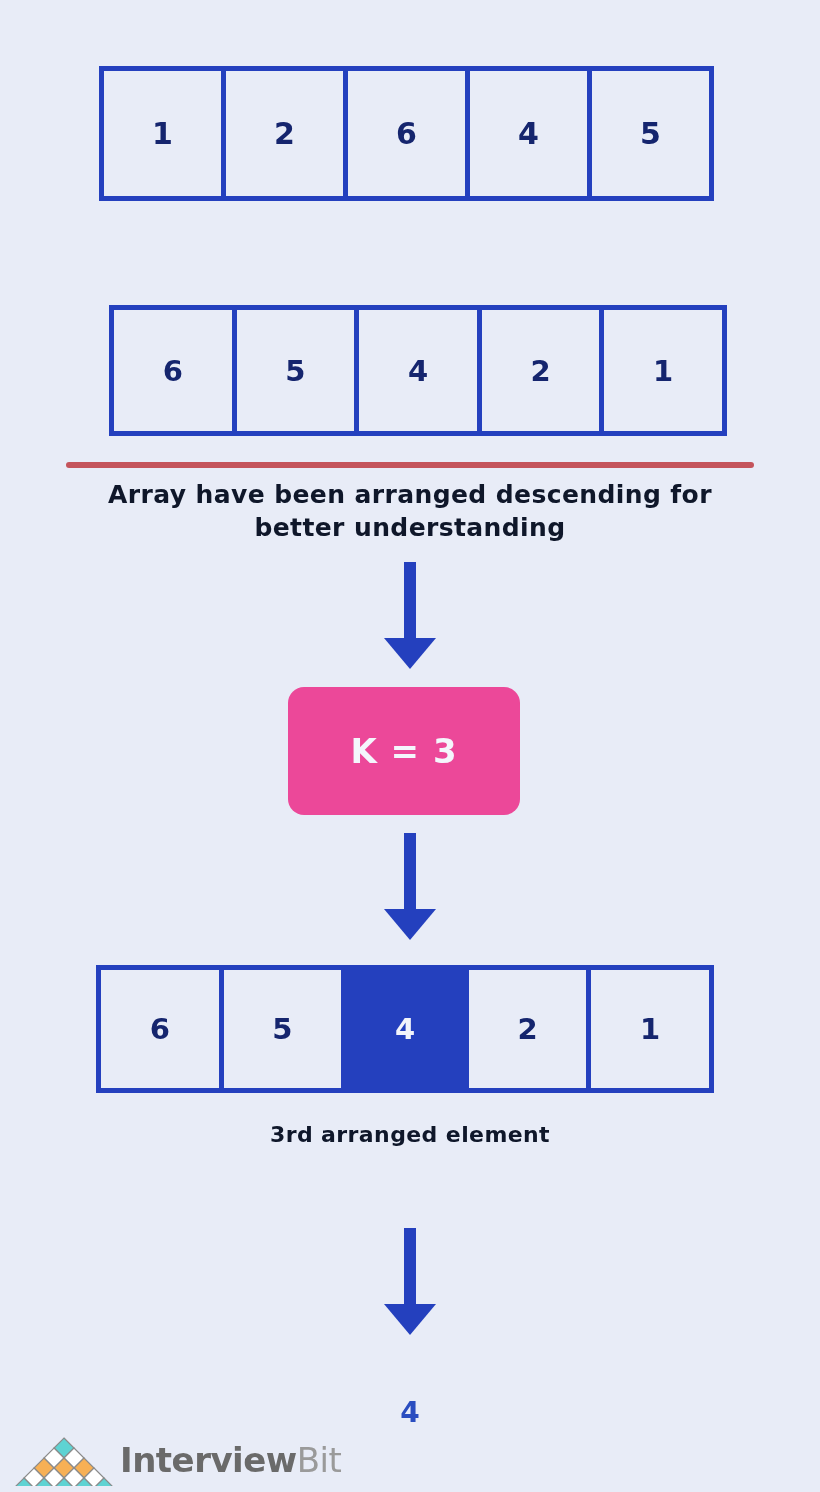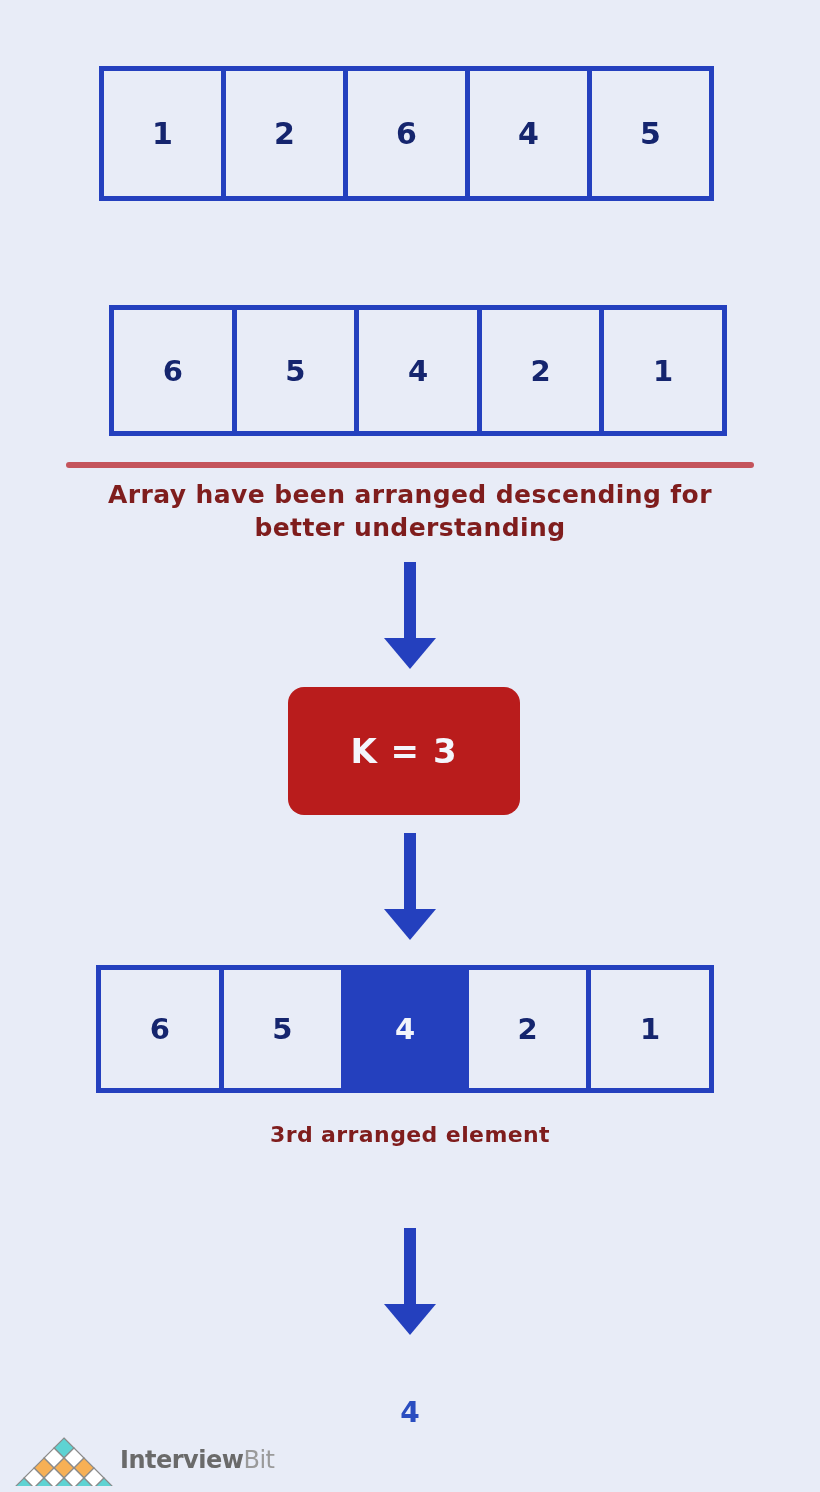--- a/index.html
+++ b/index.html
@@ -74,21 +74,21 @@
     width: 688px;
     height: 6px;
     background: #c4545c;
     border-radius: 3px;
   }
 
   
   .caption {
     position: absolute;
     text-align: center;
-    color: #7f1d1d;
+    color: #0f172a;
     font-weight: bold;
     font-family: "DejaVu Sans", sans-serif;
     letter-spacing: 0.4px;
     line-height: 1.32;
   }
 
   #caption-descending {
     left: 60px;
     top: 478px;
     width: 700px;
@@ -113,21 +113,21 @@
   #arrow-2 { top: 833px; }
   #arrow-3 { top: 1228px; }
 
   
   #k-box {
     position: absolute;
     left: 288px;
     top: 687px;
     width: 232px;
     height: 128px;
-    background: #b91c1c;
+    background: #ec4899;
     border-radius: 16px;
     display: flex;
     align-items: center;
     justify-content: center;
     color: #f4f6fc;
     font-size: 34px;
     font-weight: bold;
     font-family: "DejaVu Sans", sans-serif;
     letter-spacing: 1px;
   }
@@ -149,21 +149,21 @@
   #logo {
     position: absolute;
     left: 14px;
     bottom: 6px;
     display: flex;
     align-items: center;
     gap: 6px;
   }
   #logo-mark { display: block; }
   .logo-text {
-    font-size: 24px;
+    font-size: 34px;
     font-family: "DejaVu Sans", sans-serif;
     letter-spacing: -0.5px;
   }
   .logo-text .t-bold { color: #6a6a6a; font-weight: bold; }
   .logo-text .t-light { color: #9a9a9a; font-weight: normal; }
 </style>
 </head>
 <body>
 
 <div class="stage">

